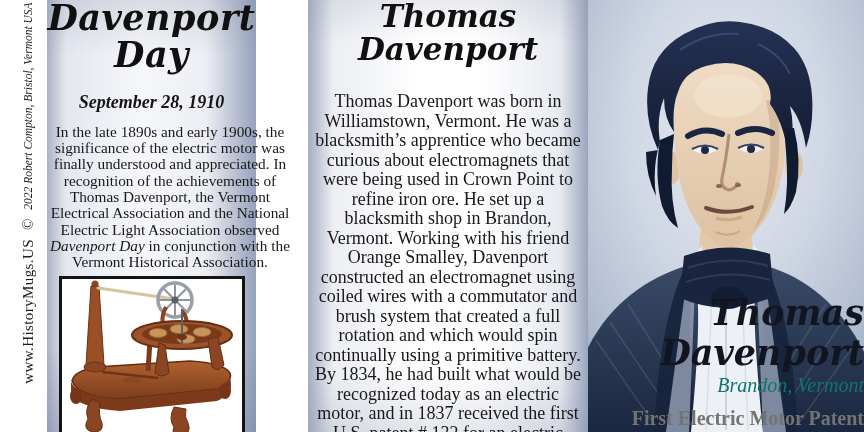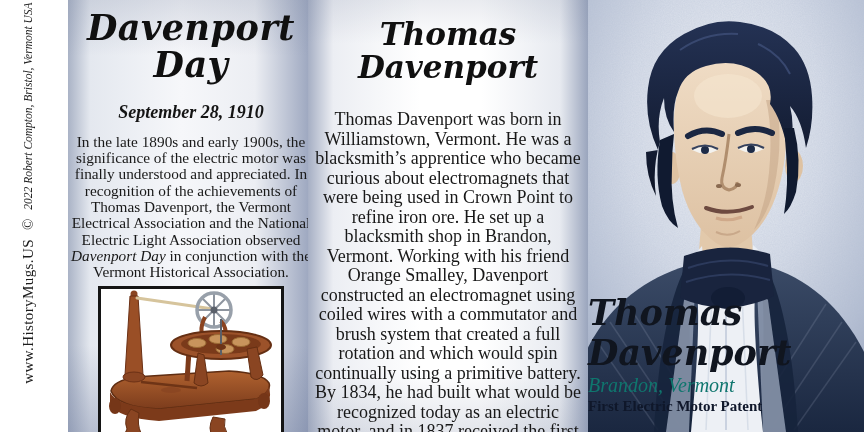--- a/index.html
+++ b/index.html
@@ -16,32 +16,31 @@
     display:flex; align-items:center; justify-content:center; gap:9px;
     padding-left:46px; box-sizing:border-box; white-space:nowrap;
   }
   .strip-site   { font-size:15px; letter-spacing:0.4px; color:#1d1d1d; }
   .strip-copy   { font-size:15px; color:#1d1d1d; }
   .strip-credit { font-size:11.5px; font-style:italic; color:#1d1d1d; }
 
   
   .panel { position:absolute; top:0; height:432px; box-sizing:border-box; text-align:center; }
   .panel-left {
-    left:68px; width:246px;
+    left:47px; width:209px;
     background-image:
       linear-gradient(to bottom, rgba(118,130,158,.22), rgba(255,255,255,0) 13%, rgba(255,255,255,0) 80%, rgba(108,122,156,.38)),
       linear-gradient(to right, #aab3c6 0%, #e4e8ef 9%, #f6f7fa 46%, #eceef3 76%, #96a1bb 100%);
-    padding-top:10px;
   }
   .panel-mid {
     left:308px; width:280px;
     background-image:
       linear-gradient(to bottom, rgba(118,130,158,.16), rgba(255,255,255,0) 10%, rgba(255,255,255,0) 86%, rgba(118,130,158,.20)),
       linear-gradient(to right, #a6afc4 0%, #eceef3 9%, #ffffff 40%, #ffffff 62%, #e7eaf0 90%, #9aa5bd 100%);
-    padding-top:18px;
+    padding-top:0;
   }
   .panel-right { left:588px; width:276px; }
 
   
   .script-title { font-family:"DejaVu Serif","Liberation Serif",serif; font-style:italic; font-weight:bold; color:#101010; }
   .panel-left  .panel-title { font-size:35px; line-height:1.05; letter-spacing:0.5px; }
   .panel-left  .panel-subtitle { font-size:18px; font-weight:bold; font-style:italic; margin-top:18px; }
   .panel-mid   .panel-title { font-size:31px; line-height:1.05; }
   .panel-mid   .panel-dates { font-size:18px; font-weight:bold; margin-top:2px; letter-spacing:0.5px; }
 
@@ -58,26 +57,26 @@
   .motor-box {
     width:180px; height:156px; margin:5px auto 0;
     background:#ffffff; border:3px solid #141414; position:relative;
   }
   .motor-box svg { display:block; }
 
   
   .portrait-wrap { position:absolute; inset:0; }
   .portrait-wrap svg { display:block; }
   .name-overlay {
-    position:absolute; left:0; right:0; top:295px; text-align:left; color:#10151f;
+    position:absolute; left:0; right:0; top:295px; text-align:right; color:#10151f;
   }
   .name-line { font-family:"DejaVu Serif","Liberation Serif",serif; font-style:italic; font-weight:bold; font-size:35px; line-height:1.0; }
   .name-line + .name-line { margin-top:5px; }
   .portrait-location { font-style:italic; font-size:20px; margin-top:4px; color:#0f766e; }
-  .portrait-achievement { font-weight:bold; font-size:15px; margin-top:1px; color:#0f172a; }
+  .portrait-achievement { font-weight:bold; font-size:20px; margin-top:10px; color:#737373; }
 </style>
 </head>
 <body>
 
 <div class="canvas">
 
   <div class="strip">
     <div class="strip-text">
       <span class="strip-site">www.HistoryMugs.US</span>
       <span class="strip-copy">©</span>

